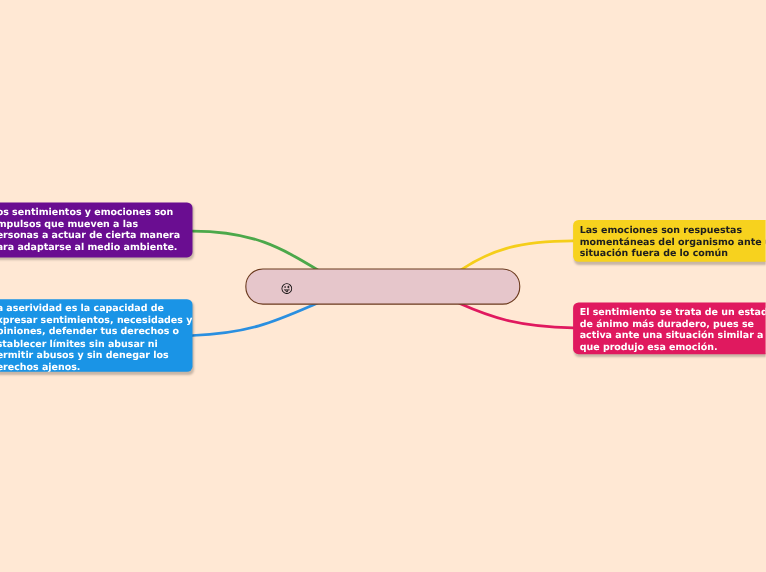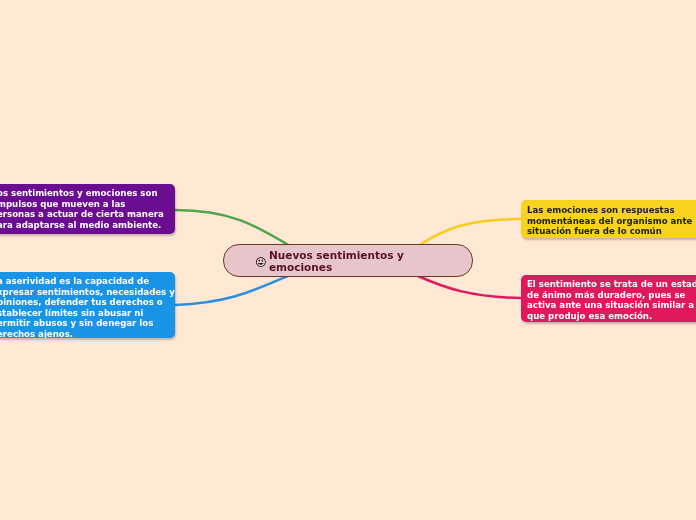--- a/index.html
+++ b/index.html
@@ -113,21 +113,20 @@
 
   <svg class="connectors" viewBox="0 0 696 520">
     <path d="M175,210 C230,210 255,225 290,246" stroke="#4CA84A" stroke-width="2.5" fill="none" stroke-linecap="round"></path>
     <path d="M175,305 C230,303 255,290 290,275" stroke="#2A8FE0" stroke-width="2.5" fill="none" stroke-linecap="round"></path>
     <path d="M521,219 C470,219 445,228 418,246" stroke="#F5CE1A" stroke-width="2.5" fill="none" stroke-linecap="round"></path>
     <path d="M521,298 C470,297 445,288 418,276" stroke="#E0195F" stroke-width="2.5" fill="none" stroke-linecap="round"></path>
   </svg>
 
   <div class="central">
     <span class="emoji">😜</span>
-    <span class="title">Nuevos sentimientos y emociones</span>
   </div>
 
   <div class="node node-purple">
     <span class="text">os sentimientos y emociones son
 mpulsos que mueven a las
 ersonas a actuar de cierta manera
 ara adaptarse al medio ambiente.</span>
   </div>
 
   <div class="node node-blue">

